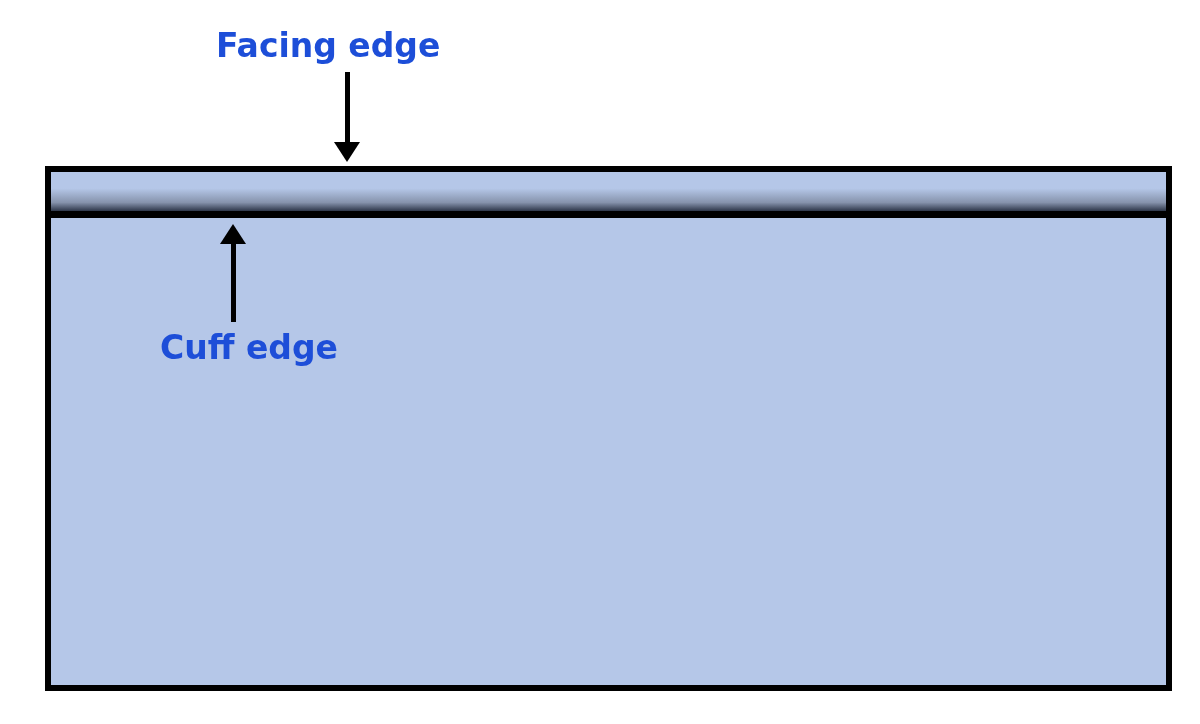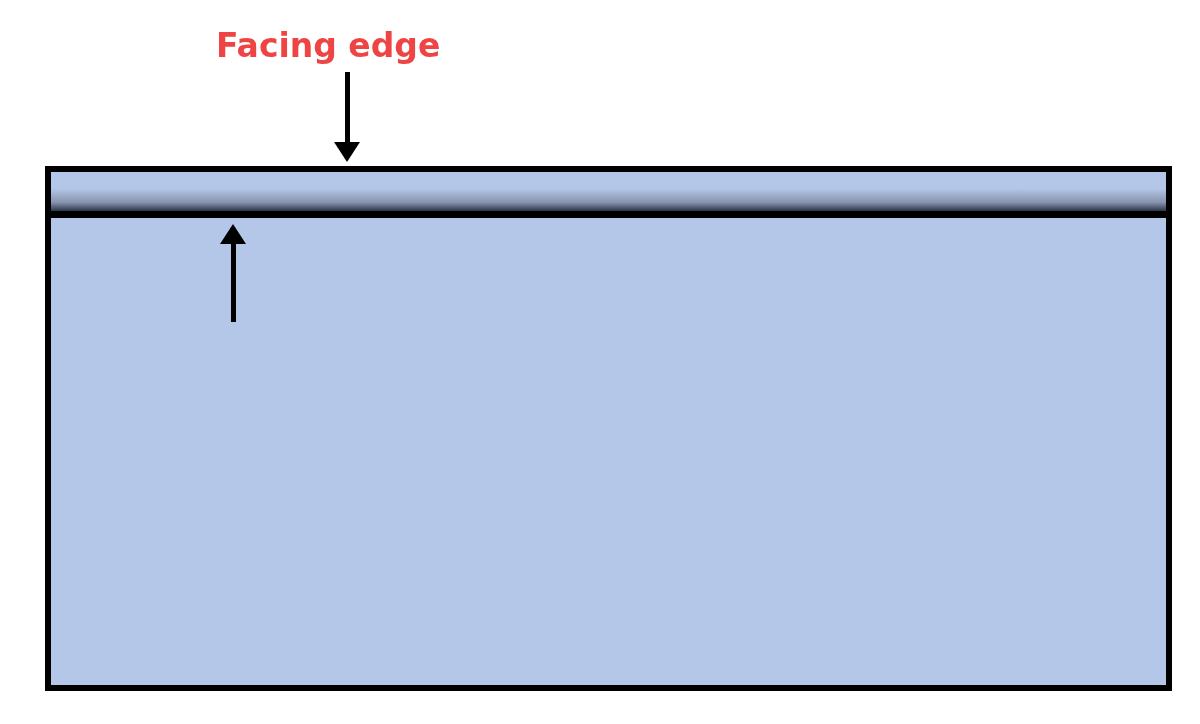--- a/index.html
+++ b/index.html
@@ -17,21 +17,21 @@
     overflow: hidden;
   }
   .stage {
     position: relative;
     width: 1200px;
     height: 724px;
     background: var(--bg);
   }
   .label {
     position: absolute;
-    color: #ef4444;
+    color: #1d4ed8;
     font-size: 33px;
     font-weight: 600;
     white-space: nowrap;
     letter-spacing: 0px;
   }
   .label-facing { left: 216px; top: 26px; }
   .label-cuffedge { left: 160px; top: 328px; }
   .label-cuffbody { left: 514px; top: 418px; font-weight: 600; }
 
   
@@ -103,15 +103,16 @@
 
   <div class="cuff-rect">
     <div class="facing-strip"></div>
   </div>
 
   <div class="arrow arrow-cuff">
     <div class="head-up"></div>
     <div class="shaft"></div>
   </div>
 
+  <div class="label label-cuffedge">Cuff edge</div>
 
 
 </div>
 
 </body></html>

